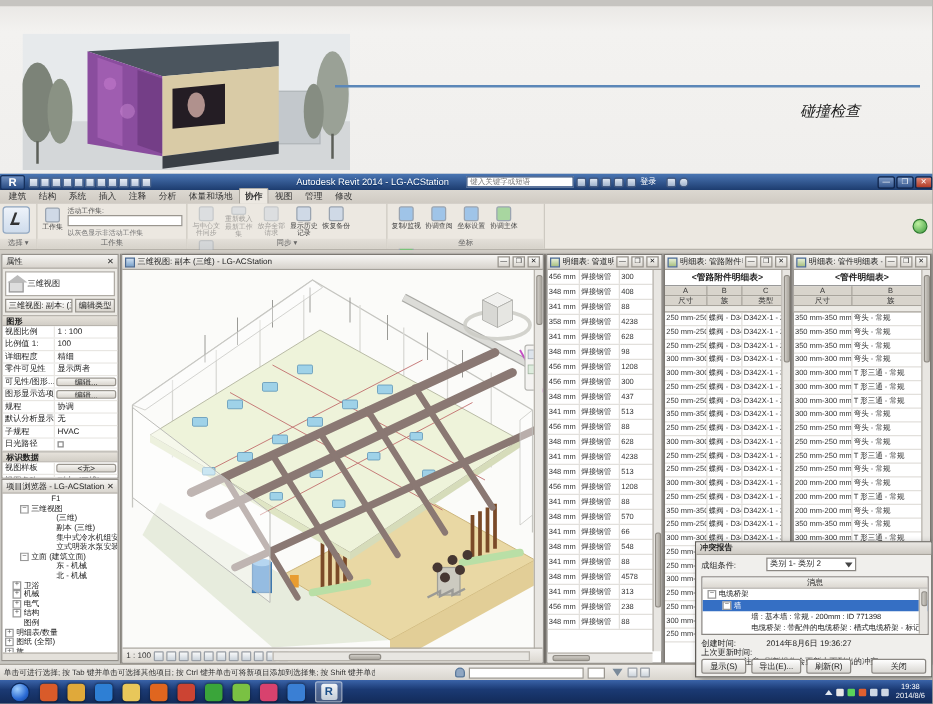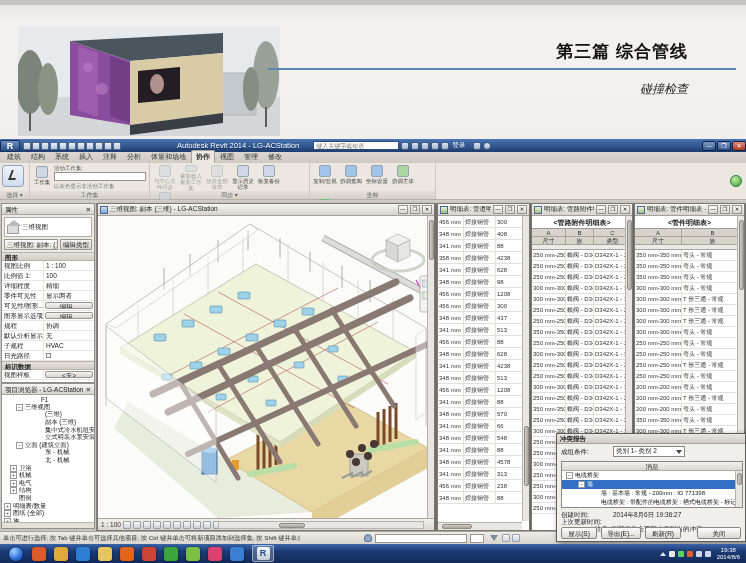--- a/index.html
+++ b/index.html
@@ -10,21 +10,21 @@
   #slide{position:absolute;left:0;top:0;width:746px;height:139px;background:linear-gradient(#e8e6e3,#f3f2f0 18%,#f0efed)}
   #slide .topstrip{position:absolute;left:0;top:0;width:746px;height:5px;background:#c6c4c0}
   .slide-title{position:absolute;right:58px;top:40px;font-size:17px;font-weight:bold;color:#111;letter-spacing:1px;white-space:nowrap}
   .slide-line{position:absolute;left:268px;top:68px;width:468px;height:2px}
   .slide-sub{position:absolute;right:58px;top:81px;font-size:12px;font-style:italic;color:#222;white-space:nowrap}
   
   #titlebar{position:absolute;left:0;top:139px;width:746px;height:13px;background:linear-gradient(#4a76b4,#1d3c6f);display:flex;align-items:center;color:#fff;font-size:7.5px}
   .appbtn{width:20px;height:12px;background:linear-gradient(#6f8fc0,#274a82);border:1px solid #16305c;border-radius:2px;color:#fff;font-size:9px;font-weight:bold;text-align:center;line-height:10px;flex:none}
   .qat{display:flex;gap:1px;margin-left:3px}
   .qicon{width:8px;height:8px;background:linear-gradient(#e8eef6,#b9c6da);border:1px solid #50688e;border-radius:1px}
-  .tb-title{margin-left:56px;white-space:nowrap;overflow:hidden;text-shadow:0 1px 1px #00295e}
+  .tb-title{margin-left:116px;white-space:nowrap;overflow:hidden;text-shadow:0 1px 1px #00295e}
   .tb-search{margin-left:14px;width:86px;height:9px;font-size:6px;border:1px solid #2a4a7c;background:#fff;color:#333;padding:0 2px}
   .tb-ico{width:8px;height:8px;border-radius:2px;background:linear-gradient(#dfe7f2,#9fb2cc);border:1px solid #44597e;margin-left:2px;flex:none}
   .tb-login{font-size:6.5px;margin-left:3px;white-space:nowrap}
   .winbtn{width:14px;height:10px;margin-left:1px;border:1px solid #10244a;border-radius:2px;background:linear-gradient(#7d9ac6,#33558c);font-size:6px;line-height:8px;text-align:center;flex:none}
   .winbtn.close{background:linear-gradient(#e08a7a,#b03a24)}
   #tabsrow{position:absolute;left:0;top:152px;width:746px;height:11px;background:linear-gradient(#dcd8d1,#cfcac2);display:flex;align-items:flex-end;padding-left:2px}
   .tab{font-size:7px;color:#333;padding:1px 4px;border:1px solid transparent;border-bottom:none;white-space:nowrap;cursor:default}
   .tab.active{background:#ece8e1;border-color:#a8a49c;border-radius:2px 2px 0 0;font-weight:bold}
   #ribbon{position:absolute;left:0;top:163px;width:746px;height:37px;background:#ece8e1;border-bottom:1px solid #b5b1a9}
   .rpanel{position:absolute;top:0;height:36px;border-right:1px solid #cdc9c1}
@@ -117,21 +117,20 @@
     <polygon points="92,29 112,36 112,96 92,89" fill="#5e2f70" opacity="0.5"></polygon>
     <circle cx="70" cy="40" r="5" fill="#c87ed0" opacity="0.5"></circle>
     <circle cx="84" cy="62" r="6" fill="#d494dc" opacity="0.4"></circle>
     <polygon points="112,34 205,26 205,86 112,98" fill="#d9cba6"></polygon>
     <polygon points="120,44 162,40 162,72 120,76" fill="#241d24"></polygon>
     <ellipse cx="139" cy="57" rx="7" ry="10" fill="#c9a6a0" opacity="0.85"></ellipse>
     <polygon points="112,98 205,86 205,96 112,108" fill="#3a3f45"></polygon>
     <line x1="12" y1="86" x2="12" y2="104" stroke="#5c5f58" stroke-width="2"></line>
     <line x1="248" y1="80" x2="248" y2="100" stroke="#5c5f58" stroke-width="2"></line>
   </svg>
-  <div class="slide-title">第三篇  综合管线</div>
   <div class="slide-line" style="background:#5b87b8"></div>
   <div class="slide-sub">碰撞检查</div>
 </div>
 
 <div id="titlebar">
   <div class="appbtn">R</div>
   <div class="qat">
     <div class="qicon"></div>
     <div class="qicon"></div>
     <div class="qicon"></div>

